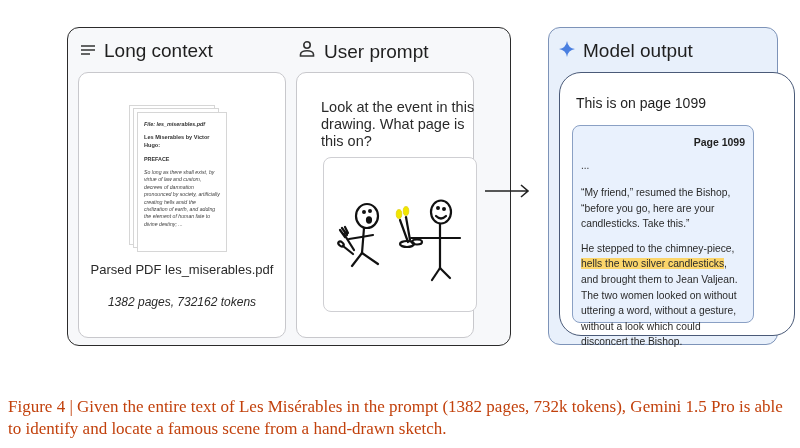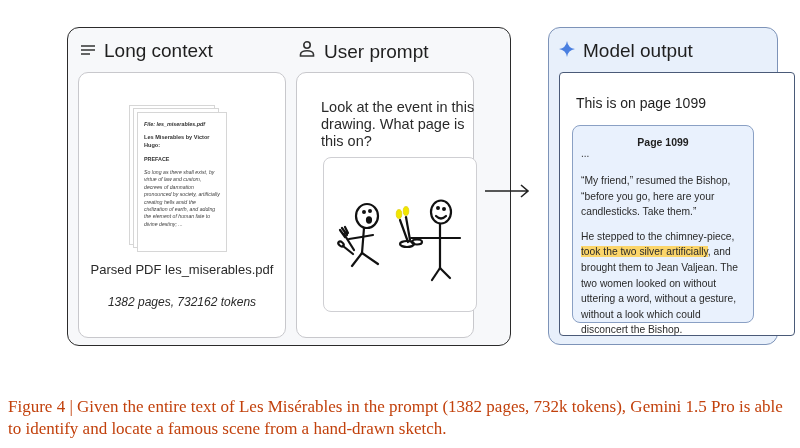--- a/index.html
+++ b/index.html
@@ -59,29 +59,29 @@
       position: absolute; left: 483px; top: 181px; width: 50px; height: 20px;
     }
 
     .outer-right {
       position: absolute; left: 548px; top: 27px; width: 230px; height: 318px;
       border: 1.5px solid #7d93b8; border-radius: 12px; background: #e8f0fb;
     }
     .hdr-model { left: 10px; top: 12px; }
     .model-card {
       position: absolute; left: 10px; top: 44px; width: 236px; height: 264px;
-      background: #ffffff; border: 1.5px solid #4a5a78; border-radius: 4px;
+      background: #ffffff; border: 1.5px solid #4a5a78; border-radius: 22px;
     }
     .model-answer { position: absolute; left: 16px; top: 22px; font-size: 14px; color: #1f1f1f; }
     .page-box {
       position: absolute; left: 12px; top: 52px; width: 182px; height: 198px;
       background: #e9f1fd; border: 1.3px solid #8aa0c4; border-radius: 8px;
       padding: 10px 8px 0 8px;
     }
-    .page-heading { text-align: center; font-size: 10.5px; font-weight: 700; color: #1f1f1f; }
+    .page-heading { text-align: right; font-size: 10.5px; font-weight: 700; color: #1f1f1f; margin-bottom: 12px; }
     .page-ellipsis { font-size: 10px; color: #333; margin-bottom: 14px; }
     .page-para { font-size: 10.3px; line-height: 15.6px; color: #2a2a2a; margin-bottom: 9px; }
     .hl { background: #fbd56a; }
 
     .caption {
       position: absolute; left: 8px; top: 396px; width: 790px;
       font-family: "Liberation Serif", serif; font-size: 17px; line-height: 22px; color: #c2410c;
     }
   </style>
 </head>
@@ -176,19 +176,19 @@
           <path d="M8 0 Q9 7 16 8 Q9 9 8 16 Q7 9 0 8 Q7 7 8 0Z" fill="#4a7fe0"></path>
         </svg>
     </span>
     <span>Model output</span>
   </div>
   <div class="model-card">
     <div class="model-answer">This is on page 1099</div>
     <div class="page-box">
       <div class="page-heading">Page 1099</div>
       <div class="page-ellipsis">...</div>
-      <div class="page-para">“My friend,” resumed the Bishop, “before you go, here are your candlesticks. Take them.”</div>
-      <div class="page-para"><span>He stepped to the chimney-piece, </span><span class="hl">took the two silver artificially</span><span>, and brought them to Jean Valjean. The two women looked on without uttering a word, without a gesture, without a look which could disconcert the Bishop.</span></div>
+      <div class="page-para">“My friend,” resumed the Bishop, “before you go, here are your candlesticks. Take this.”</div>
+      <div class="page-para"><span>He stepped to the chimney-piece, </span><span class="hl">hells the two silver candlesticks</span><span>, and brought them to Jean Valjean. The two women looked on without uttering a word, without a gesture, without a look which could disconcert the Bishop.</span></div>
     </div>
   </div>
 </div>
 
 <div class="caption">Figure 4 | Given the entire text of Les Misérables in the prompt (1382 pages, 732k tokens), Gemini 1.5 Pro is able to identify and locate a famous scene from a hand-drawn sketch.</div>
 
 </body></html>

